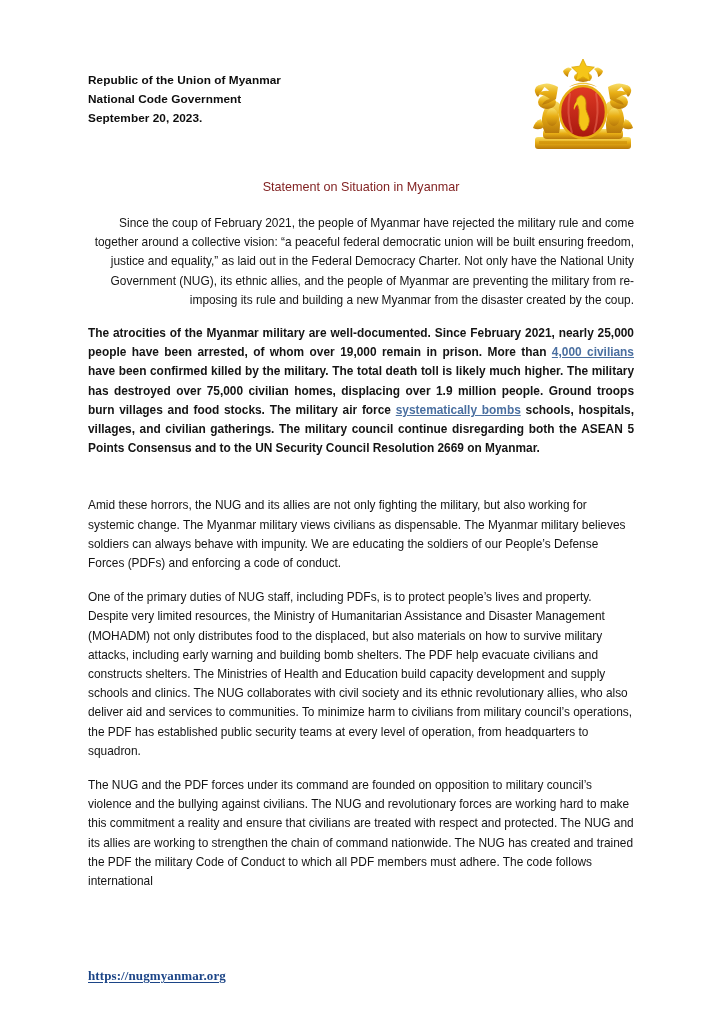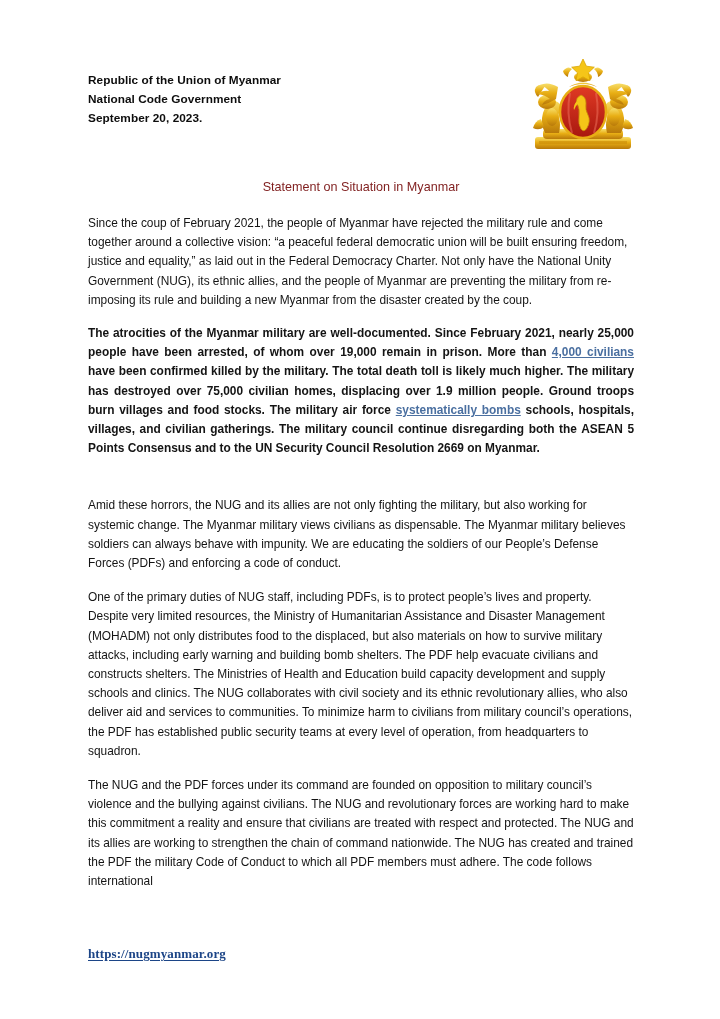--- a/index.html
+++ b/index.html
@@ -80,33 +80,34 @@
   .para.justified {
     text-align: justify;
     text-justify: inter-word;
   }
   .para.gap-after {
     margin-bottom: 38px;
     font-weight: bold;
   }
   .para.tight-after {
     margin-bottom: 14px;
+    text-align: right;
   }
 
   a.inline-link {
     color: #4a6fa0;
     text-decoration: underline;
     text-underline-offset: 1px;
   }
 
   
   .footer-url {
     position: absolute;
     left: 88px;
-    top: 944px;
+    top: 966px;
   }
   .footer-url a {
     font-family: "Liberation Serif", serif;
     font-weight: bold;
     font-size: 13px;
     color: #1c4587;
     text-decoration: underline;
     text-underline-offset: 1.5px;
     letter-spacing: 0.1px;
   }

